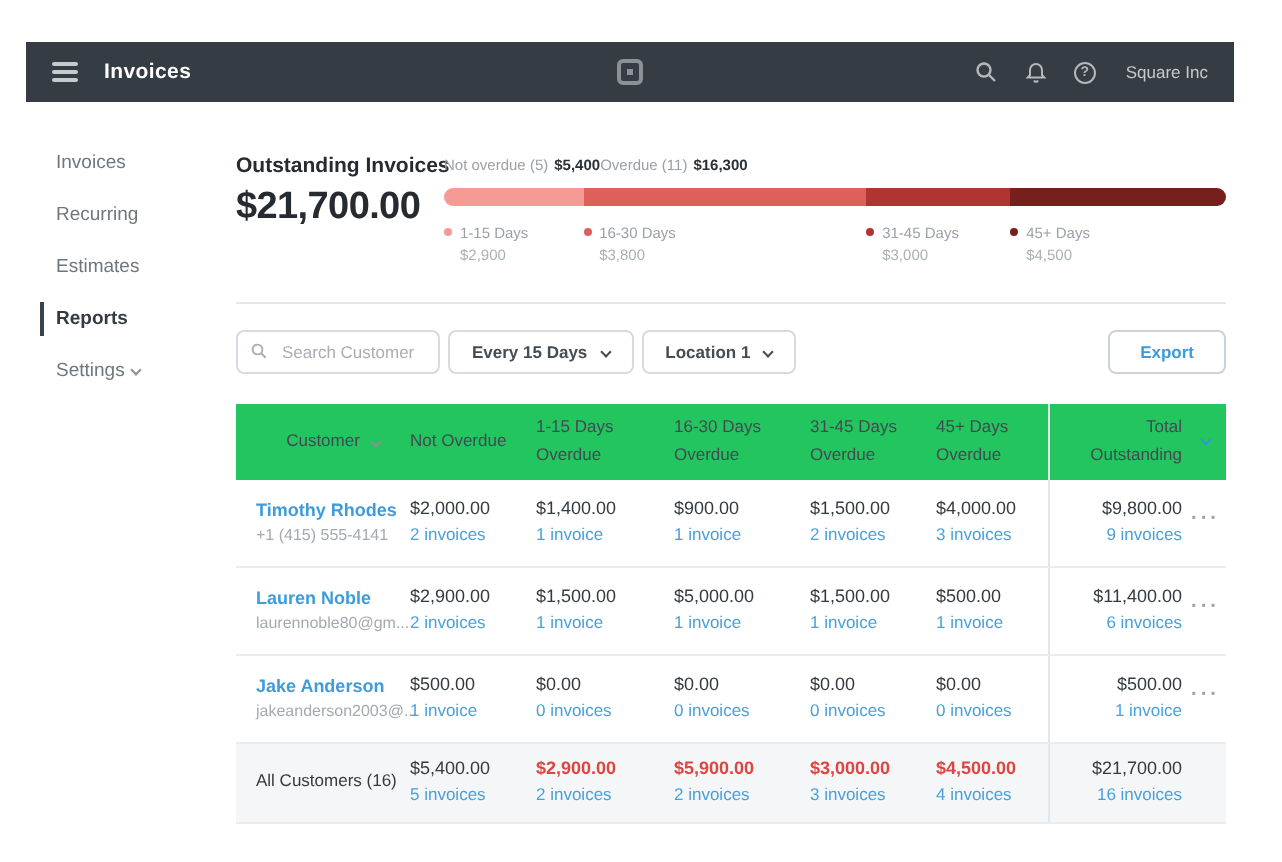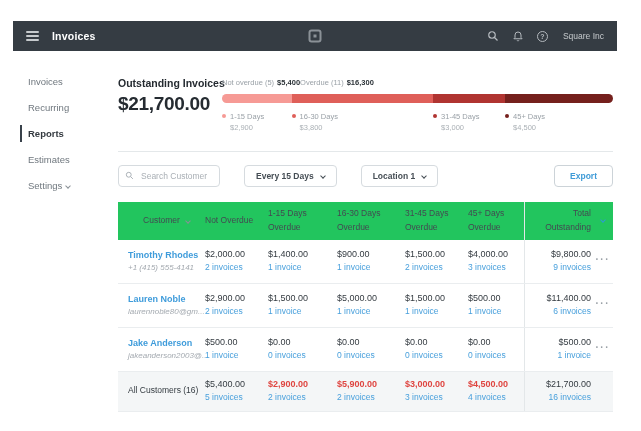--- a/index.html
+++ b/index.html
@@ -41,21 +41,21 @@
   .agebar { display:flex; height:9px; border-radius:5px; overflow:hidden; }
   .agebar .seg { height:100%; }
   .age-labels { display:flex; margin-top:8px; }
   .age-col { display:flex; gap:4px; font-size:7.5px; color:#9aa1a7; line-height:1.5; }
   .age-col .dot { width:4px; height:4px; border-radius:50%; margin-top:3px; flex:none; }
   .age-amount { color:#aab0b5; }
 
   .divider { border:none; border-top:1px solid #e4e8ea; margin-top:17px; }
 
   
-  .filters { display:flex; align-items:flex-start; gap:24px; padding:13px 0 0 0; }
+  .filters { display:flex; align-items:flex-start; gap:4px; padding:13px 0 0 0; }
   .search-wrap { position:relative; width:102px; }
   .search-wrap svg { position:absolute; left:7px; top:6px; }
   .search-input { width:100%; height:22px; border:1px solid #d6dbdf; border-radius:4px;
     padding:0 6px 0 22px; font-size:8.5px; color:#40474e; font-family:inherit; outline:none; }
   .search-input::placeholder { color:#a9afb5; }
   .drop-btn { height:22px; display:flex; align-items:center; gap:7px; padding:0 11px;
     border:1px solid #d6dbdf; border-radius:4px; background:#fff; font-size:8.5px; font-weight:700;
     color:#454d54; cursor:pointer; white-space:nowrap; }
   .drop-btn .chev { color:#454d54; }
   .export-btn { margin-left:auto; height:22px; padding:0 15px; border:1px solid #ccd3d8; border-radius:4px;
@@ -66,21 +66,21 @@
   .trow, .thead, .tfoot { display:grid; grid-template-columns:87px 63px 69px 68px 63px 56px 89px; align-items:stretch; }
   .thead { background:#22c55e; height:38px; font-size:8.5px; color:#434a51; }
   .thead .cell { display:flex; flex-direction:column; justify-content:center; line-height:1.55; }
   .cell-first { padding-left:10px; }
   .cust-head { flex-direction:row !important; align-items:center; gap:6px; color:#434a51; cursor:pointer; }
   .total-head { align-items:flex-end; padding-right:22px; position:relative; border-left:1px solid #e3e7e9; text-align:right; cursor:pointer; }
   .total-head .chev { position:absolute; right:8px; top:50%; margin-top:-3px; color:#2f99d6; }
   .trow { height:44px; border-bottom:1px solid #eaedef; }
   .trow .cell, .tfoot .cell { display:flex; flex-direction:column; justify-content:center; gap:2px; line-height:1.35; }
   .cust-name { font-size:9px; font-weight:700; color:#3f9cdb; text-decoration:none; white-space:nowrap; cursor:pointer; }
-  .cust-sub { font-size:8px; color:#a4aab0; white-space:nowrap;font-style:italic; }
+  .cust-sub { font-size:8px; color:#a4aab0; white-space:nowrap; }
   .amt { font-size:9px; color:#343b41; }
   .inv { font-size:8.5px; color:#49a0dc; text-decoration:none; cursor:pointer; }
   .amt.red { color:#df4540; font-weight:700; }
   .total-cell { border-left:1px solid #e3e7e9; align-items:flex-end; padding-right:22px; position:relative; text-align:right; }
   .dots { position:absolute; right:3px; top:50%; transform:translateY(-58%); font-size:10px; font-weight:700;
     color:#9aa1a7; letter-spacing:1.5px; cursor:pointer; }
   .tfoot { background:#f4f6f7; height:40px; border-bottom:1px solid #eaedef; }
   .foot-label { font-size:8.5px; font-weight:400; color:#343b41; }
 
   .chev { display:inline-block; width:4px; height:4px; border-right:1.4px solid currentColor;
@@ -118,22 +118,22 @@
           <span class="help-circle">?</span>
         </span>
       <span class="tb-account">Square Inc</span>
     </div>
   </header>
 
   <div class="body">
     <nav class="sidebar">
       <span class="side-item">Invoices</span>
       <span class="side-item">Recurring</span>
+      <span class="side-item">Estimates</span>
       <span class="side-item active">Reports</span>
-      <span class="side-item">Estimates</span>
       <span class="side-item"><span>Settings</span><span class="chev"></span></span>
     </nav>
 
     <main>
 
       <section class="summary">
         <div class="sum-left">
           <div class="sum-title">Outstanding Invoices</div>
           <div class="sum-total">$21,700.00</div>
         </div>

